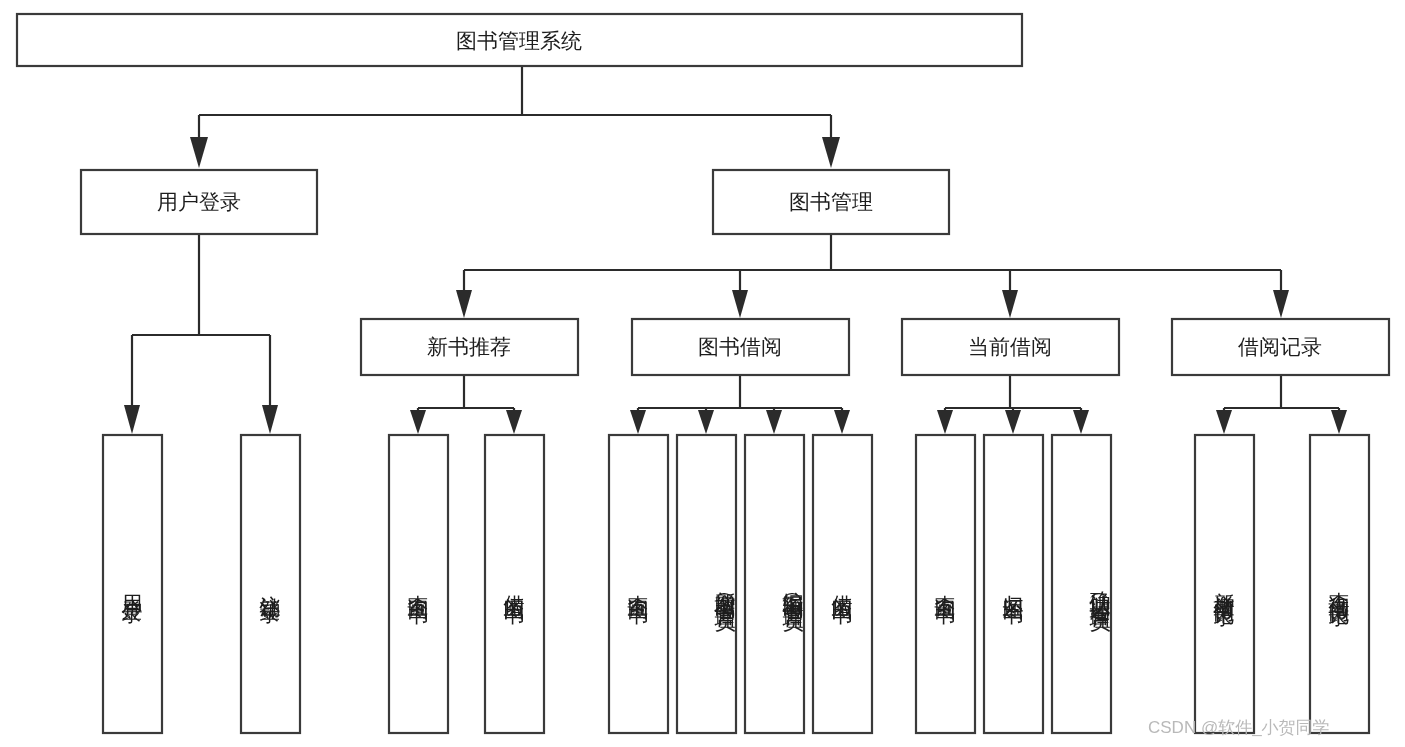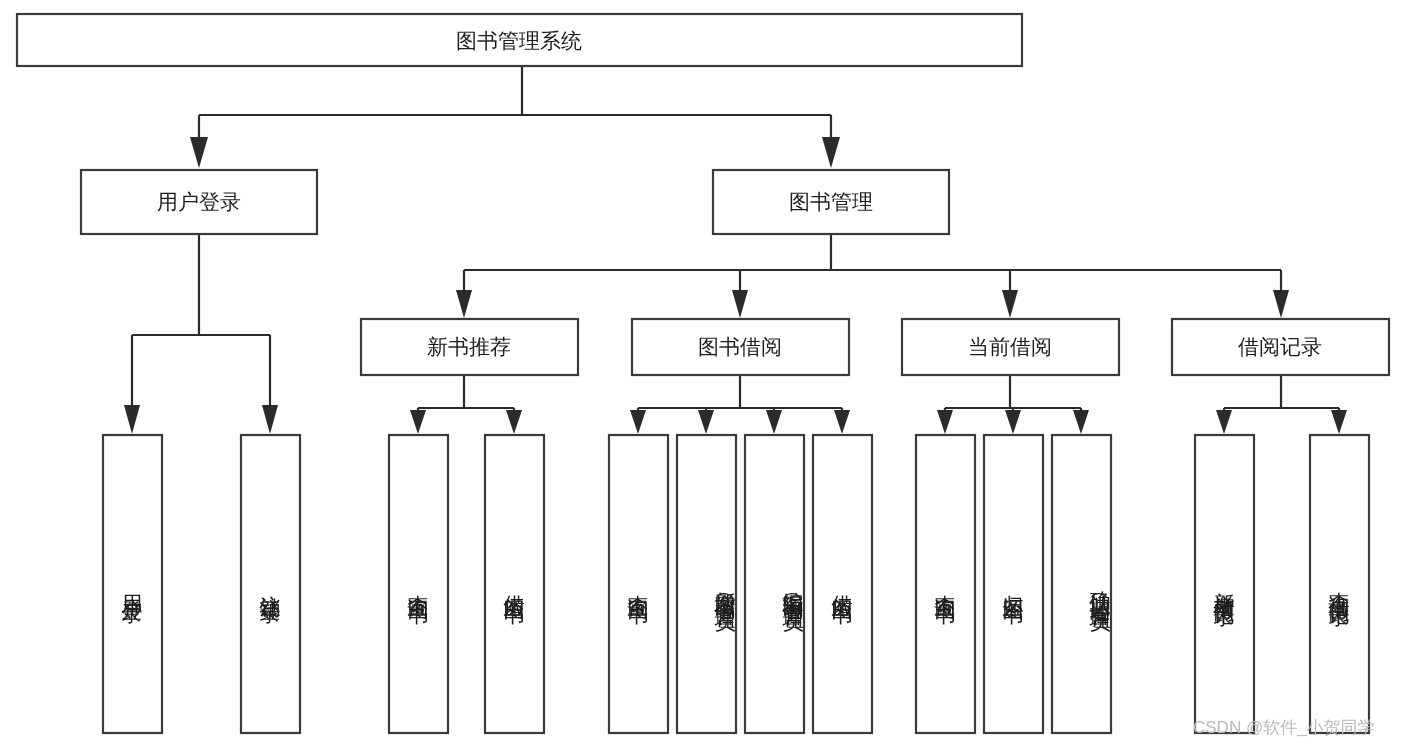--- a/index.html
+++ b/index.html
@@ -200,15 +200,15 @@
   <div class="node-label-v" style="left:745px; top:441px; width:59px; height:292px; display:flex; align-items:flex-start; justify-content:center;">编辑图书（管理员）</div>
   <div class="node-label-v" style="left:813px; top:435px; width:59px; height:298px; display:flex; align-items:center; justify-content:center;">借阅图书</div>
 
   <div class="node-label-v" style="left:916px; top:435px; width:59px; height:298px; display:flex; align-items:center; justify-content:center;">查询图书</div>
   <div class="node-label-v" style="left:984px; top:435px; width:59px; height:298px; display:flex; align-items:center; justify-content:center;">归还图书</div>
   <div class="node-label-v" style="left:1052px; top:441px; width:59px; height:292px; display:flex; align-items:flex-start; justify-content:center;">确认归还（管理员）</div>
 
   <div class="node-label-v" style="left:1195px; top:435px; width:59px; height:298px; display:flex; align-items:center; justify-content:center;">新增借阅记录</div>
   <div class="node-label-v" style="left:1310px; top:435px; width:59px; height:298px; display:flex; align-items:center; justify-content:center;">查询借阅记录</div>
 
-  <div class="watermark" style="left:1193px; top:716px;">CSDN @软件_小贺同学</div>
+  <div class="watermark" style="left:1148px; top:716px;">CSDN @软件_小贺同学</div>
 
 </div>
 
 </body></html>

